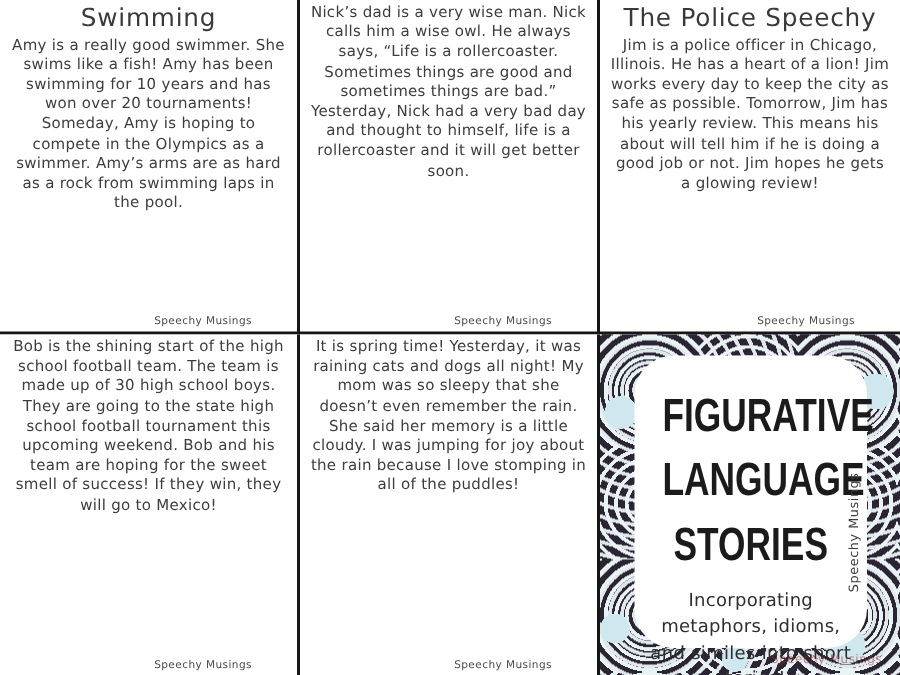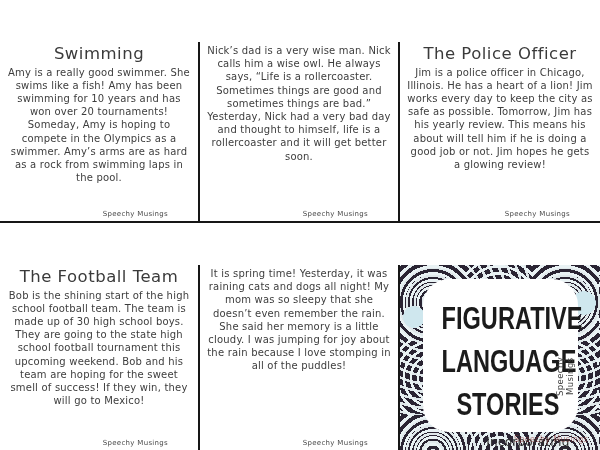--- a/index.html
+++ b/index.html
@@ -14,21 +14,20 @@
     grid-template-columns: 200px 200px 200px;
     grid-template-rows: 223px 227px;
     overflow: hidden;
   }
   .card {
     position: relative;
     background: #ffffff;
     overflow: hidden;
     padding: 1px 4px 2px 4px;
     text-align: center;
-    margin-top: 42px;
   }
   .card.br { border-right: 2px solid #161616; }
   .card.bb { border-bottom: 2px solid #161616; }
   .story-title {
     font-size: 16.5px;
     font-weight: 400;
     color: #3a3a3a;
     letter-spacing: 0.5px;
     line-height: 1.25;
     margin-top: 1px;
@@ -62,21 +61,21 @@
       repeating-radial-gradient(circle at 33px 37px, rgba(233,242,244,0) 0 1px, rgba(233,242,244,0.95) 1px 3.5px, rgba(42,36,51,0) 3.5px 8px),
       repeating-radial-gradient(circle, #e9f2f4 0 2.5px, #2a2433 2.5px 7px);
     background-size: auto, auto, auto, auto, auto, 132px 150px, 66px 75px;
     background-repeat: no-repeat, no-repeat, no-repeat, no-repeat, no-repeat, repeat, repeat;
   }
   .cover-inner {
     position: absolute;
     left: 23px; right: 22px; top: 14px; bottom: 18px;
     background: #ffffff;
     border-radius: 26px;
-    text-align: right;
+    text-align: center;
   }
   .cover-title {
     margin-top: 18px;
     font-family: "Liberation Sans", sans-serif;
     font-weight: 800;
     font-size: 31px;
     line-height: 43px;
     color: #1b1b1b;
     transform: scaleX(0.76);
     letter-spacing: 0px;
@@ -119,27 +118,26 @@
     <div class="story-body">Amy is a really good swimmer. She swims like a fish! Amy has been swimming for 10 years and has won over 20 tournaments! Someday, Amy is hoping to compete in the Olympics as a swimmer. Amy’s arms are as hard as a rock from swimming laps in the pool.</div>
     <div class="attribution">Speechy Musings</div>
   </div>
 
   <div class="card br bb">
     <div class="story-body">Nick’s dad is a very wise man. Nick calls him a wise owl. He always says, “Life is a rollercoaster. Sometimes things are good and sometimes things are bad.” Yesterday, Nick had a very bad day and thought to himself, life is a rollercoaster and it will get better soon.</div>
     <div class="attribution">Speechy Musings</div>
   </div>
 
   <div class="card bb">
-    <div class="story-title">The Police Officer</div>
+    <div class="story-title">The Police Speechy</div>
     <div class="story-body">Jim is a police officer in Chicago, Illinois. He has a heart of a lion! Jim works every day to keep the city as safe as possible. Tomorrow, Jim has his yearly review. This means his about will tell him if he is doing a good job or not. Jim hopes he gets a glowing review!</div>
     <div class="attribution">Speechy Musings</div>
   </div>
 
   <div class="card br">
-    <div class="story-title">The Football Team</div>
     <div class="story-body">Bob is the shining start of the high school football team. The team is made up of 30 high school boys. They are going to the state high school football tournament this upcoming weekend. Bob and his team are hoping for the sweet smell of success! If they win, they will go to Mexico!</div>
     <div class="attribution">Speechy Musings</div>
   </div>
 
   <div class="card br">
     <div class="story-body">It is spring time! Yesterday, it was raining cats and dogs all night! My mom was so sleepy that she doesn’t even remember the rain. She said her memory is a little cloudy. I was jumping for joy about the rain because I love stomping in all of the puddles!</div>
     <div class="attribution">Speechy Musings</div>
   </div>
 
   <div class="card cover">

